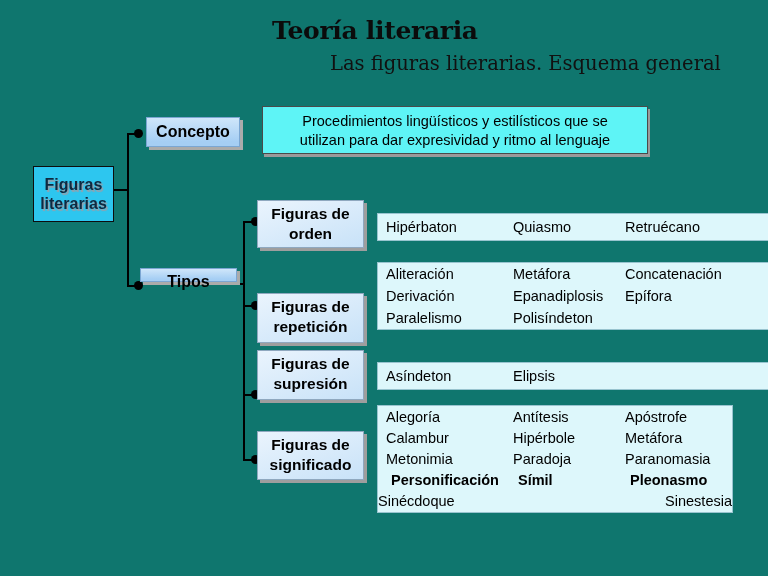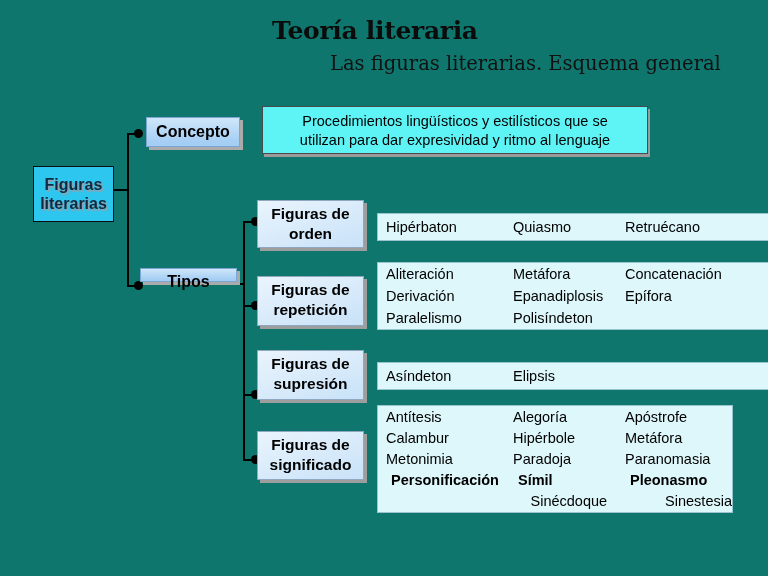--- a/index.html
+++ b/index.html
@@ -40,21 +40,21 @@
   #concepto-node{left:146px;top:117px;width:94px;height:30px;line-height:28px;}
   #tipos-node{left:140px;top:268px;width:97px;height:14px;line-height:25px;}
   .category{
     left:257px;width:107px;
     background:linear-gradient(160deg,#eaf4fd 0%,var(--category_box,#c8e2f8) 100%);
     border:1px solid #8fa8bf;
     box-shadow:3px 3px 0 #9e9e9e;
     font-size:15.5px;line-height:20px;padding-top:3px;color:#000;
   }
   #orden-node{top:200px;height:48px;}
-  #repeticion-node{top:276px;height:50px;}
+  #repeticion-node{top:293px;height:50px;}
   #supresion-node{top:350px;height:50px;}
   #significado-node{top:431px;height:49px;}
   
   #definition-box{
     position:absolute;left:262px;top:106px;width:386px;height:48px;box-sizing:border-box;
     background:var(--definition_box,#5ef4f6);
     border:1px solid #4a4a4a;box-shadow:2px 3px 0 #9a9a9a;
     font-size:14.5px;line-height:19px;text-align:center;padding-top:5px;
   }
   
@@ -66,21 +66,21 @@
     display:flex;flex-direction:column;justify-content:center;
   }
   .lrow{display:grid;grid-template-columns:127px 112px 1fr;padding-left:8px;}
   #list-orden{top:213px;height:28px;}
   #list-repeticion{top:262px;height:68px;justify-content:center;}
   #list-repeticion .lrow{line-height:22px;}
   #list-supresion{top:362px;height:28px;}
   #list-significado{top:405px;height:108px;width:356px;}
   #list-significado .lrow{line-height:21px;}
   #list-significado .lrow:nth-child(4){padding-left:13px;font-weight:bold;}
-  #list-significado .lrow:nth-child(5){display:flex;justify-content:flex-end;gap:58px;padding-left:0;}
+  #list-significado .lrow:nth-child(5){display:flex;justify-content:space-between;gap:58px;padding-left:0;}
 </style>
 </head>
 <body style="--root_box: #2dc6ef; --branch_box: #a5cef4; --branch_box_light: #cfe6fa; --category_box: #c8e2f8; --definition_box: #5ef4f6; --list_box: #ddf7fb; --connector: #000000;">
 
 <div id="slide">
 
   <div id="title">Teoría literaria</div>
   <div id="subtitle">Las figuras literarias. Esquema general</div>
 
   <div class="hline" style="left:114px;top:189px;width:14px;"></div>
@@ -139,22 +139,22 @@
       </div>
     </div>
   <div id="list-supresion" class="list">
       <div class="lrow">
         <span class="cell">Asíndeton</span>
         <span class="cell">Elipsis</span>
       </div>
     </div>
   <div id="list-significado" class="list">
       <div class="lrow">
+        <span class="cell">Alegoría</span>
         <span class="cell">Antítesis</span>
-        <span class="cell">Alegoría</span>
         <span class="cell">Apóstrofe</span>
       </div>
       <div class="lrow">
         <span class="cell">Calambur</span>
         <span class="cell">Hipérbole</span>
         <span class="cell">Metáfora</span>
       </div>
       <div class="lrow">
         <span class="cell">Metonimia</span>
         <span class="cell">Paradoja</span>

